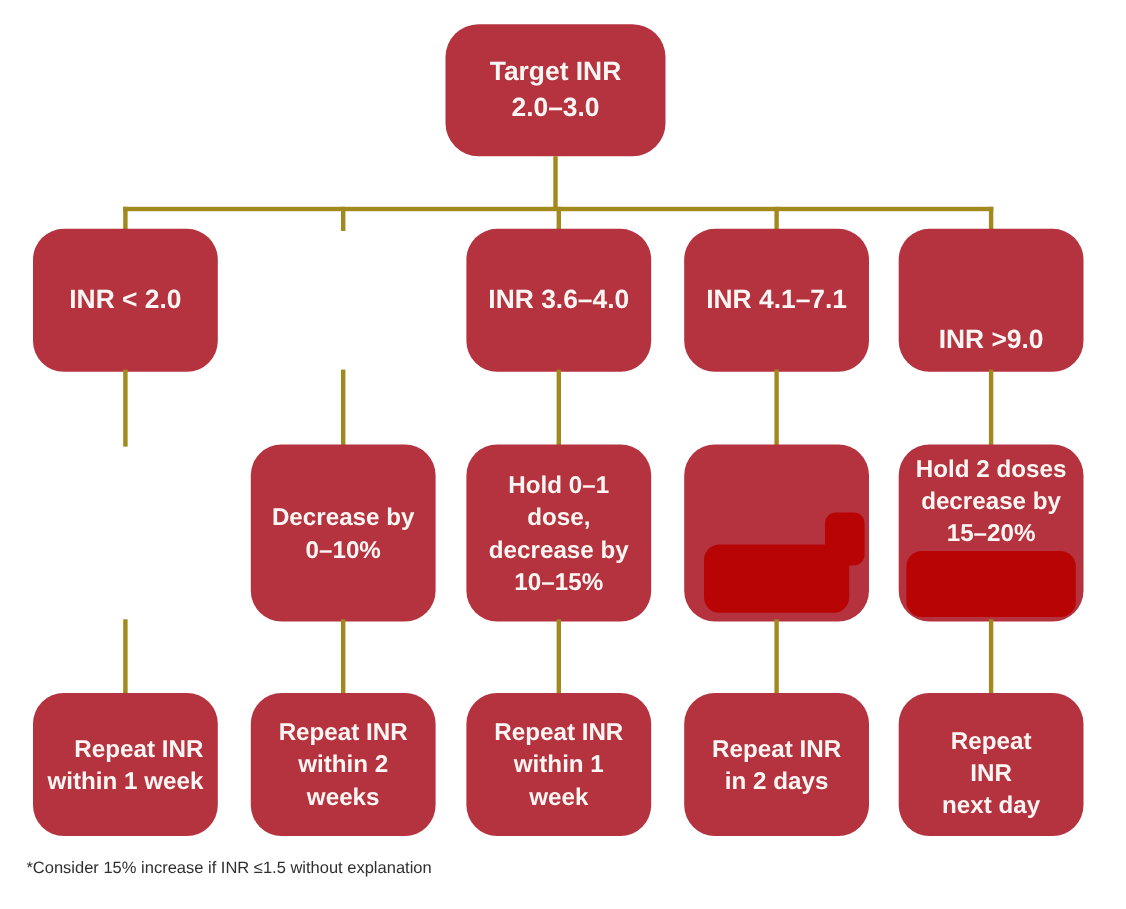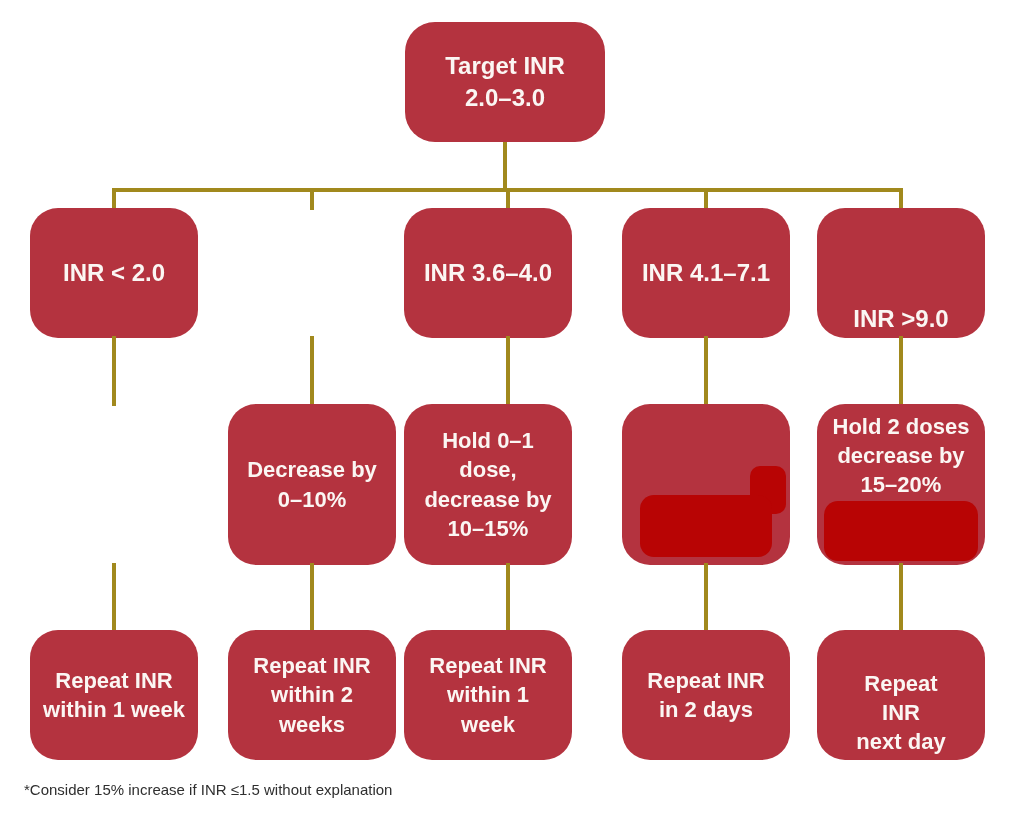--- a/index.html
+++ b/index.html
@@ -18,33 +18,33 @@
   .box {
     position: absolute;
     background: var(--box-red, #b4333f);
     color: var(--text-white, #fbf6f3);
     border-radius: 28px;
     display: flex;
     align-items: center;
     justify-content: center;
     text-align: center;
     font-weight: bold;
-    padding: 4px 6px;
+    padding: 14px 6px;
   }
   .box .lbl { white-space: pre-line; }
 
   .root-box  { left: 405px; top: 22px;  width: 200px; height: 120px; font-size: 24px; line-height: 1.35; border-radius: 30px; }
 
   .row2 { top: 208px; height: 130px; width: 168px; font-size: 24px; line-height: 1.3; }
   .row3 { top: 404px; height: 161px; width: 168px; font-size: 22px; line-height: 1.32; }
   .row4 { top: 630px; height: 130px; width: 168px; font-size: 22px; line-height: 1.32; }
 
-  .c1 { left: 30px; }
+  .c1 { left: 30px; text-align: right; }
   .c2 { left: 228px; }
-  .c3 { left: 404px; justify-content: center; }
+  .c3 { left: 424px; justify-content: center; }
   .c4 { left: 622px; }
   .c5 { left: 817px; align-items: flex-end; }
 
   .top-align { align-items: flex-start; padding-top: 8px; }
 
   
   .line { position: absolute; background: var(--connector-olive, #a1891d); }
   .vline { width: 4px; }
   .hline { height: 4px; }
 

